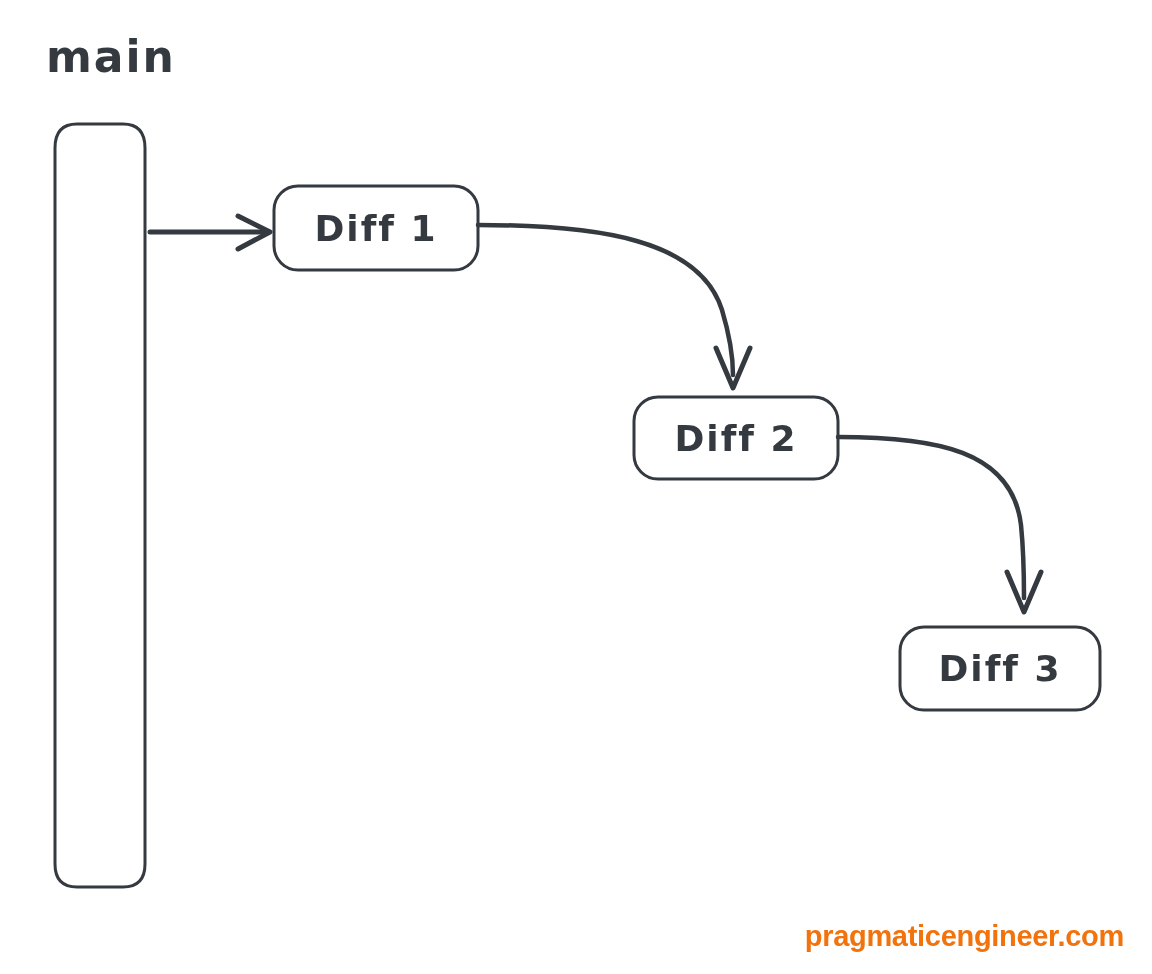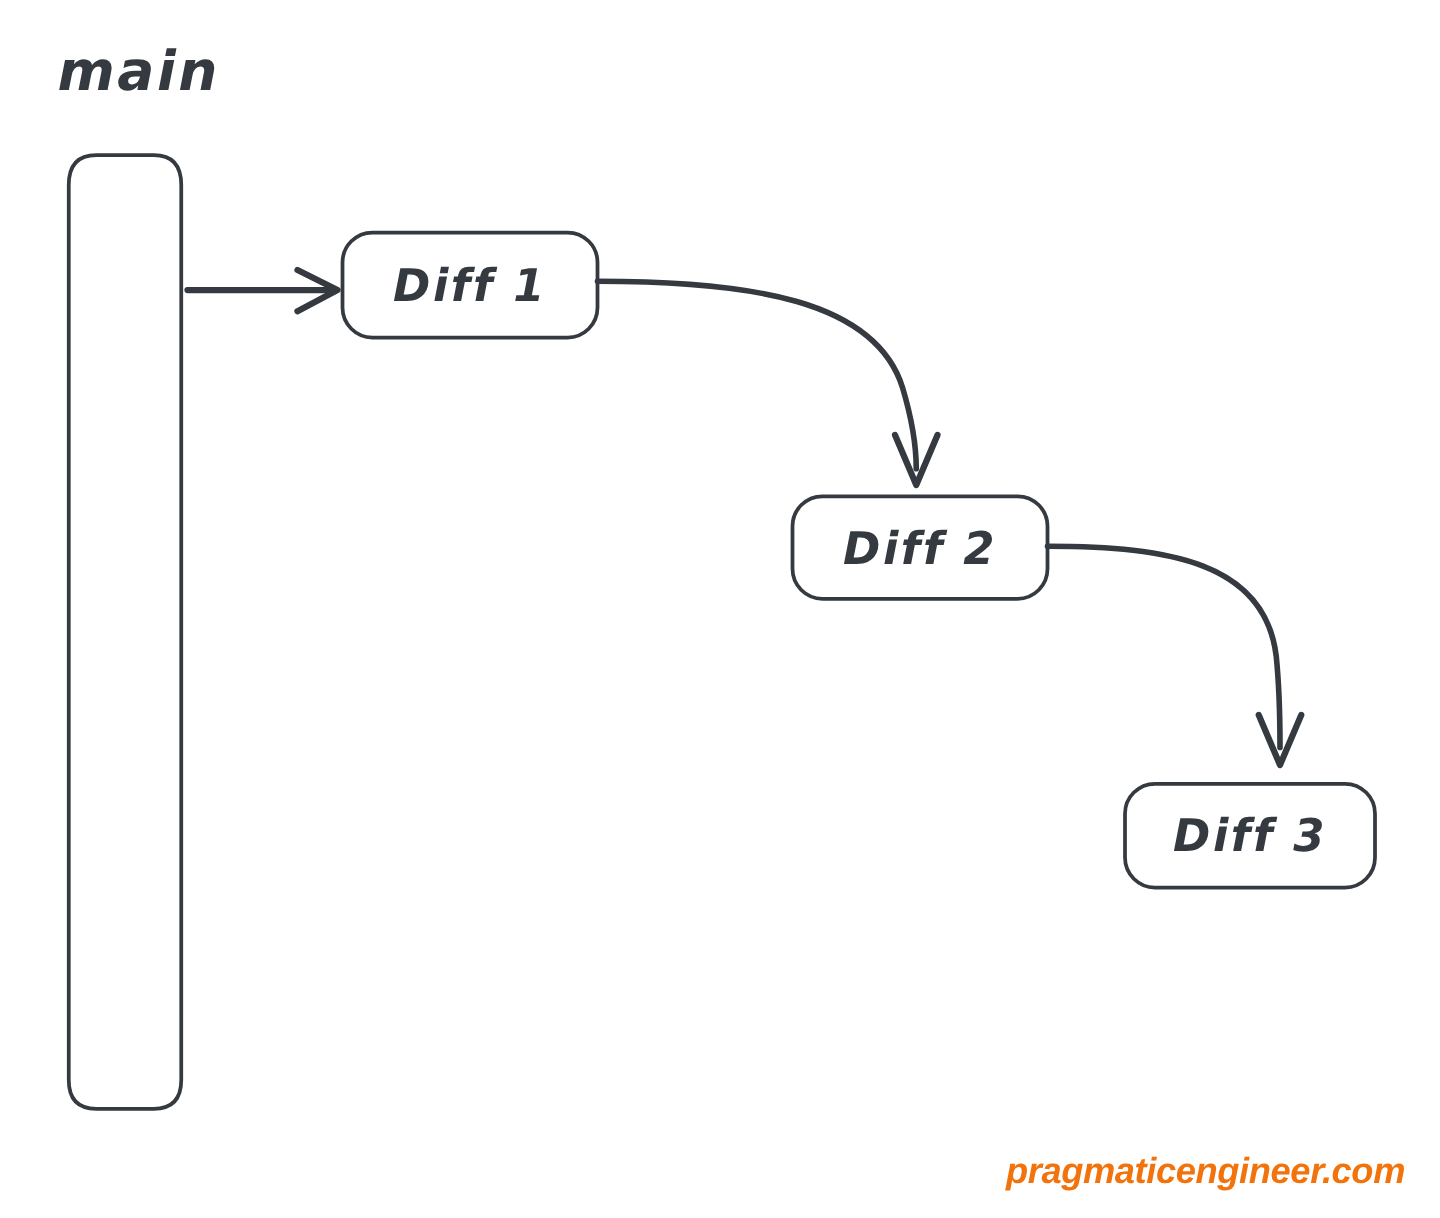--- a/index.html
+++ b/index.html
@@ -9,21 +9,20 @@
   }
   body {
     font-family: "DejaVu Sans", sans-serif;
   }
   #canvas {
     position: relative;
     width: 1152px;
     height: 974px;
     background: #ffffff;
     overflow: hidden;
-    font-style: italic;
   }
   #diagram-svg {
     position: absolute;
     left: 0;
     top: 0;
     width: 1152px;
     height: 974px;
   }
   .hand-text {
     font-family: "DejaVu Sans", sans-serif;

